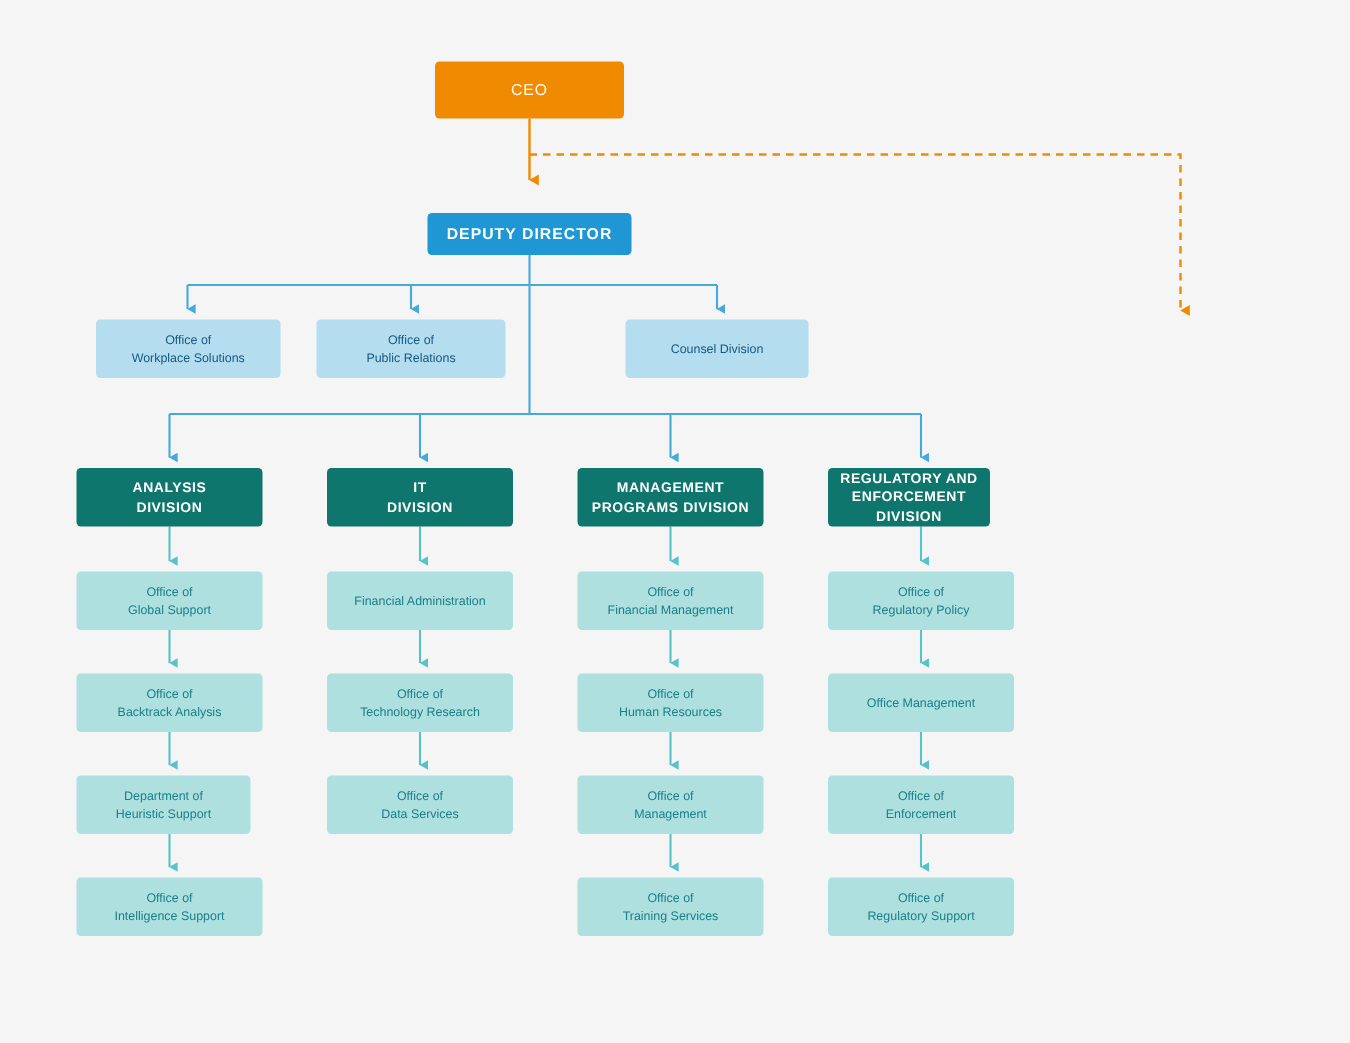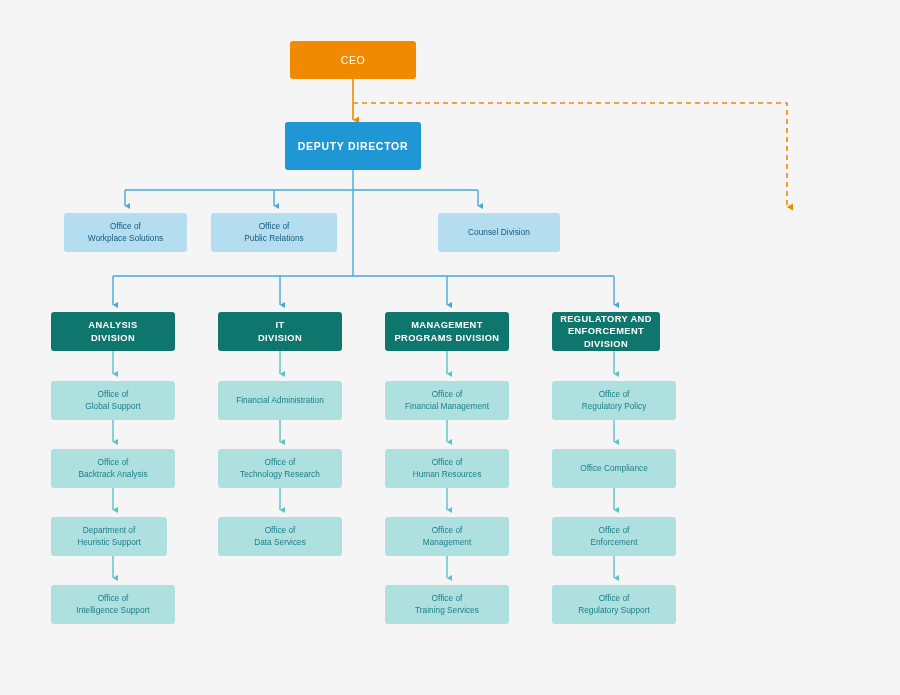--- a/index.html
+++ b/index.html
@@ -119,28 +119,28 @@
         <path d="M447,556 L447,578" stroke="#57c3c8" stroke-width="1.4" fill="none" marker-end="url(#arrow-teal)"></path>
         <path d="M614,351 L614,374" stroke="#57c3c8" stroke-width="1.4" fill="none" marker-end="url(#arrow-teal)"></path>
         <path d="M614,420 L614,442" stroke="#57c3c8" stroke-width="1.4" fill="none" marker-end="url(#arrow-teal)"></path>
         <path d="M614,488 L614,510" stroke="#57c3c8" stroke-width="1.4" fill="none" marker-end="url(#arrow-teal)"></path>
         <path d="M614,556 L614,578" stroke="#57c3c8" stroke-width="1.4" fill="none" marker-end="url(#arrow-teal)"></path>
       </g>
   </svg>
 
   <div class="node ceo" style="left: 290px; top: 41px; width: 126px; height: 38px;">CEO</div>
 
-  <div class="node exec" style="left: 285px; top: 122px; width: 136px; height: 48px;">DEPUTY DIRECTOR</div>
+  <div class="node exec" style="left: 285px; top: 142px; width: 136px; height: 28px;">DEPUTY DIRECTOR</div>
 
 
   <div class="node office-blue" style="left: 64px; top: 213px; width: 123px; height: 39px;">Office of
 Workplace Solutions</div>
   <div class="node office-blue" style="left: 211px; top: 213px; width: 126px; height: 39px;">Office of
 Public Relations</div>
-  <div class="node office-blue" style="left: 417px; top: 213px; width: 122px; height: 39px; margin-left: 21px;">Counsel Division</div>
+  <div class="node office-blue" style="left: 417px; top: 213px; width: 122px; height: 39px;">Counsel Division</div>
 
   <div id="divisions-layer">
       <div class="node division" style="left: 51px; top: 312px; width: 124px; height: 39px;">ANALYSIS
 DIVISION</div>
       <div class="node office-teal" style="left: 51px; top: 381px; width: 124px; height: 39px;">Office of
 Global Support</div>
       <div class="node office-teal" style="left: 51px; top: 449px; width: 124px; height: 39px;">Office of
 Backtrack Analysis</div>
       <div class="node office-teal" style="left: 51px; top: 517px; width: 116px; height: 39px;">Department of
 Heuristic Support</div>
@@ -160,19 +160,19 @@
       <div class="node office-teal" style="left: 385px; top: 449px; width: 124px; height: 39px;">Office of
 Human Resources</div>
       <div class="node office-teal" style="left: 385px; top: 517px; width: 124px; height: 39px;">Office of
 Management</div>
       <div class="node office-teal" style="left: 385px; top: 585px; width: 124px; height: 39px;">Office of
 Training Services</div>
       <div class="node division" style="left: 552px; top: 312px; width: 108px; height: 39px;">REGULATORY AND
 ENFORCEMENT DIVISION</div>
       <div class="node office-teal" style="left: 552px; top: 381px; width: 124px; height: 39px;">Office of
 Regulatory Policy</div>
-      <div class="node office-teal" style="left: 552px; top: 449px; width: 124px; height: 39px;">Office Compliance</div>
+      <div class="node office-teal" style="left: 552px; top: 449px; width: 124px; height: 39px;">Office Management</div>
       <div class="node office-teal" style="left: 552px; top: 517px; width: 124px; height: 39px;">Office of
 Enforcement</div>
       <div class="node office-teal" style="left: 552px; top: 585px; width: 124px; height: 39px;">Office of
 Regulatory Support</div>
     </div>
 </div>
 
 </body></html>

